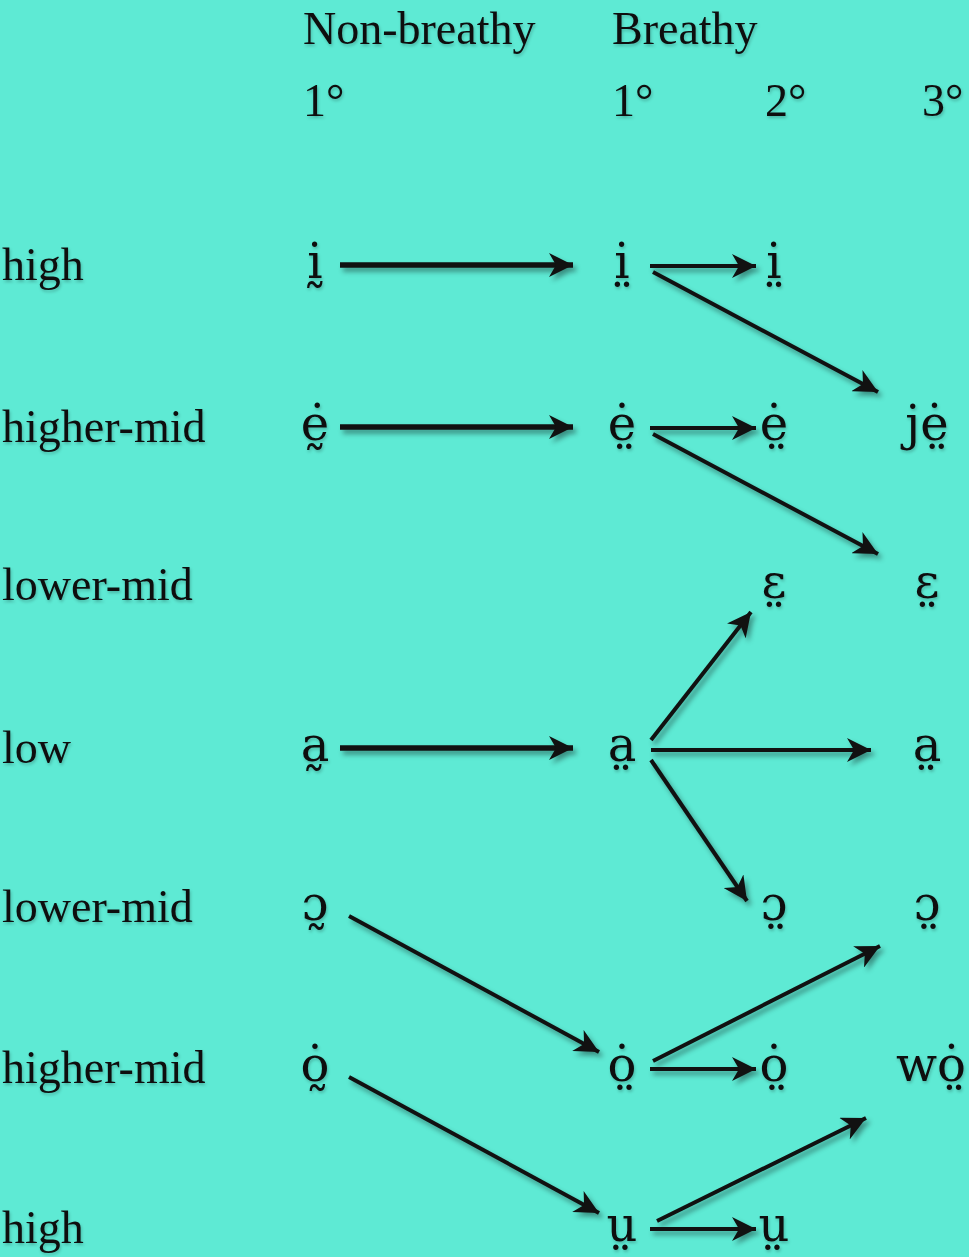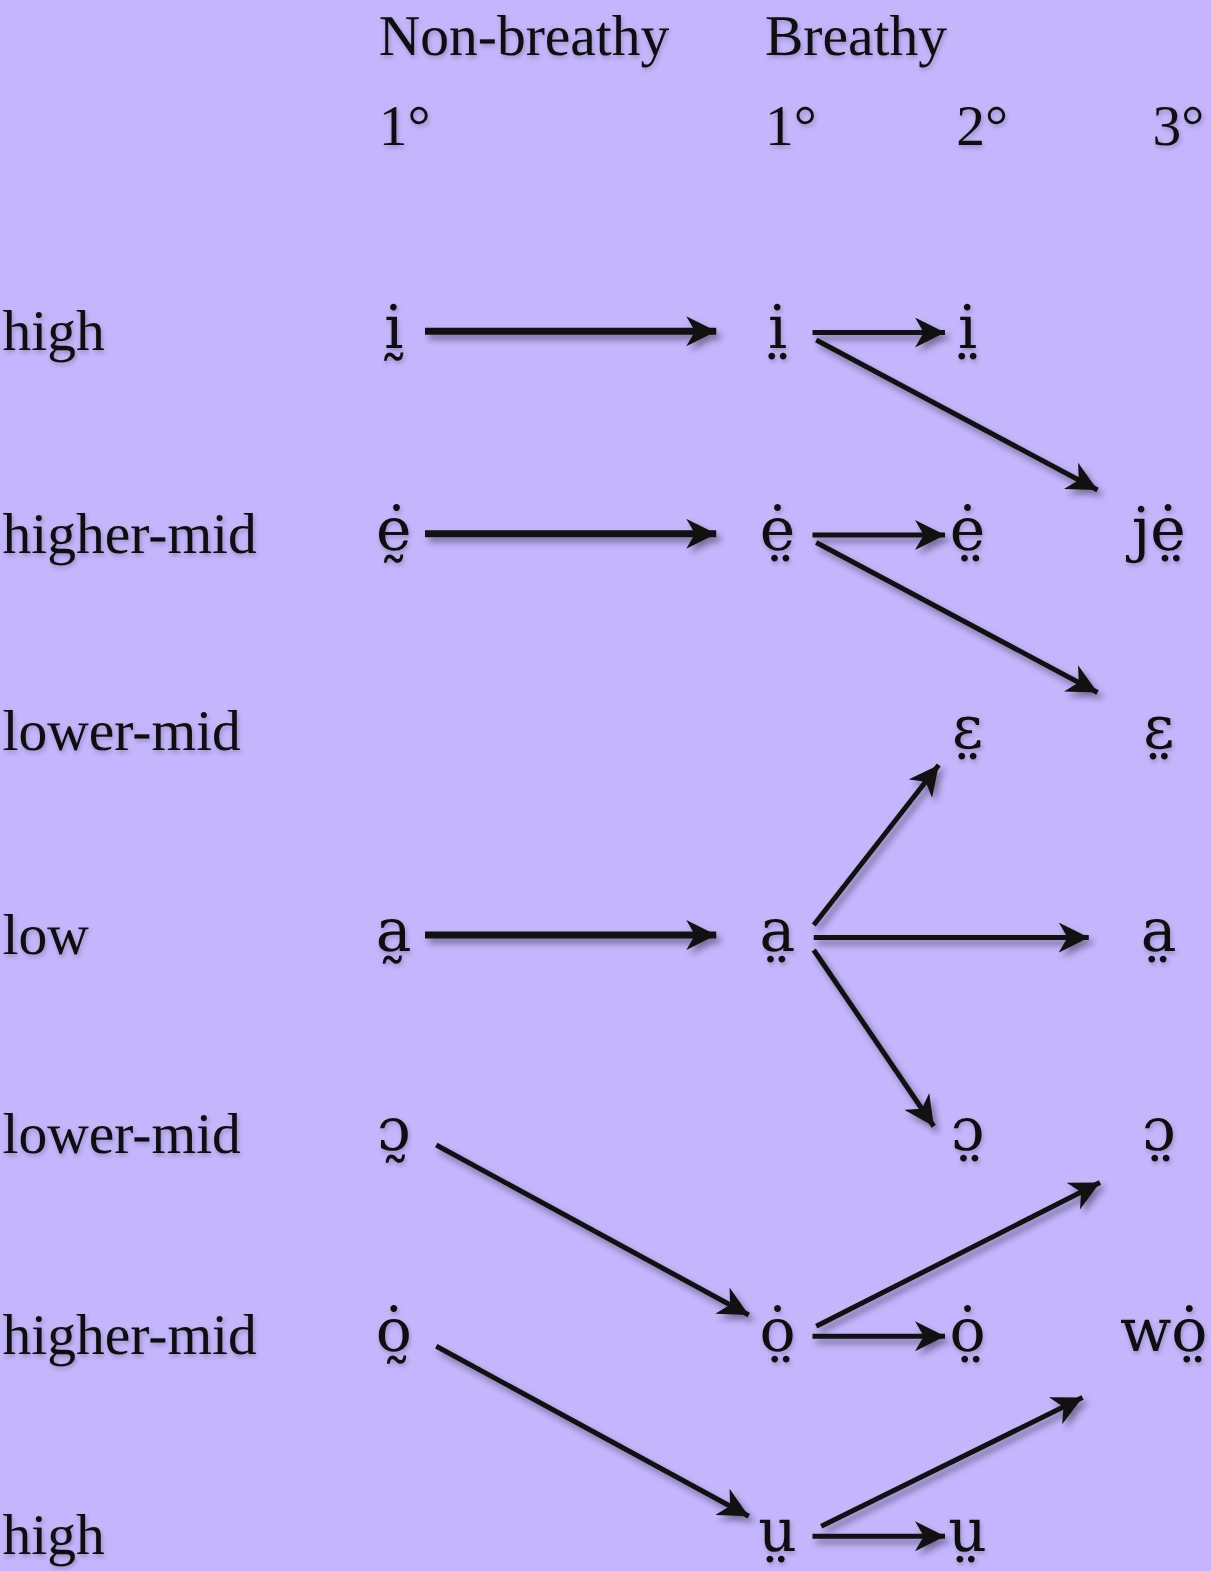--- a/index.html
+++ b/index.html
@@ -1,19 +1,19 @@
 <!DOCTYPE html>
 <html><head>
 <meta charset="utf-8">
 <style>
   html,body{margin:0;padding:0;background:#ffffff;}
   .stage{
     position:relative;
     width:969px;height:1257px;
-    background:#c4b5fd;
+    background:#5eead4;
     overflow:hidden;
   }
   svg{display:block;}
   .hdr{
     font-family:"Liberation Serif","DejaVu Serif",serif;
     font-size:46px;
     fill:#0e0e0e;
   }
   .deg{
     font-family:"Liberation Serif","DejaVu Serif",serif;

